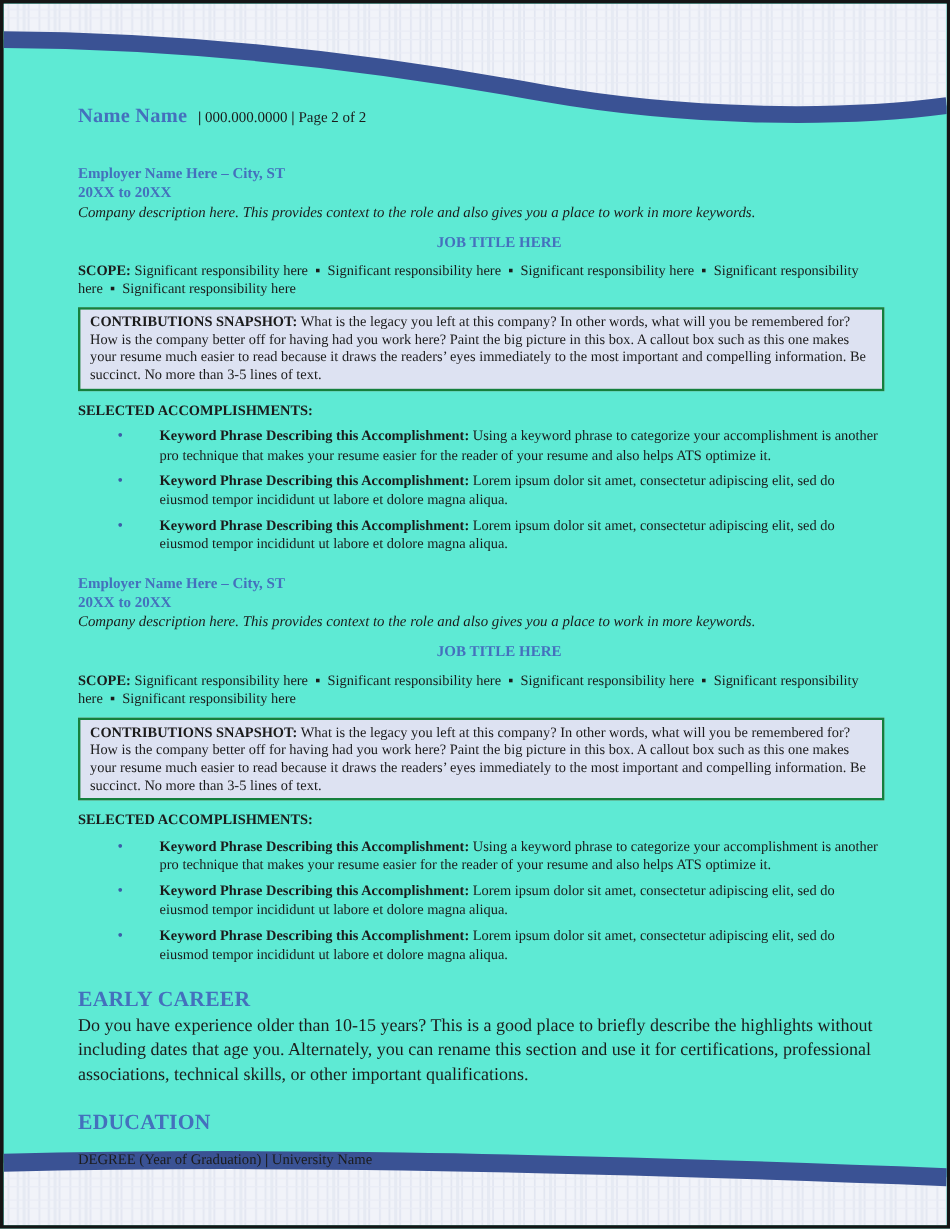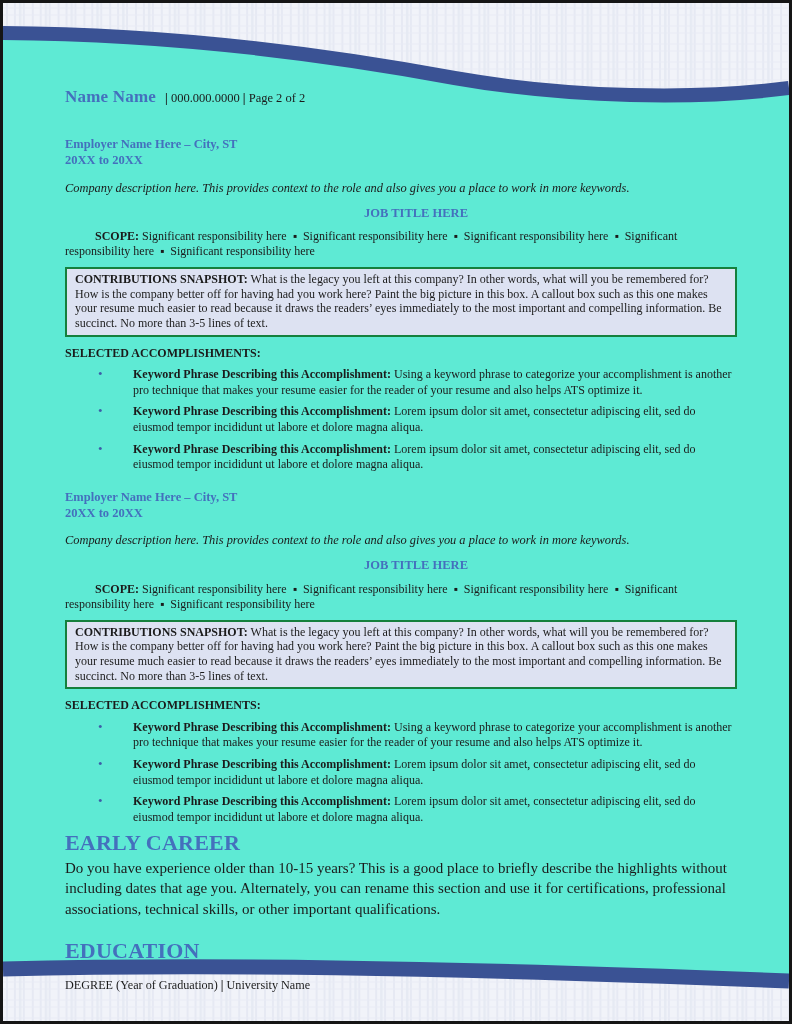--- a/index.html
+++ b/index.html
@@ -14,35 +14,35 @@
 
   .name-line{position:absolute;top:84px;left:62px;right:52px;display:flex;align-items:baseline;}
   .name{font-size:17px;font-weight:bold;color:#4470bd;letter-spacing:.2px;}
   .name-meta{font-size:12.5px;color:#1b1b1b;margin-left:9px;}
   .name-meta b{font-weight:bold;}
 
   .content{position:absolute;top:133px;left:62px;right:52px;font-size:12px;line-height:1.3;}
 
   .emp-head{display:flex;justify-content:space-between;align-items:baseline;
     color:#4470bd;font-weight:bold;font-size:12.5px;flex-direction:column;}
-  .emp-desc{font-style:italic;font-size:12.4px;margin-top:11px;}
+  .emp-desc{font-style:italic;font-size:12.4px;margin-top:0;}
   .job-title{color:#4470bd;font-weight:bold;font-size:12.5px;margin:9px 0 0 30px;text-align:center;}
   .scope{margin-top:8px;}
-  .scope .lbl{font-weight:bold;margin-left:30px;}
+  .scope .lbl{font-weight:bold;}
   .scope .txt{white-space:pre-wrap;}
   .snapshot{margin-top:7px;border:2px solid #15803d;background:#dde2f2;
     padding:3px 8px 4px 8px;line-height:1.22;}
   .snapshot .lbl{font-weight:bold;}
   .accomp-label{font-weight:bold;margin-top:9px;}
   .bullet{position:relative;padding-left:68px;margin-top:6px;}
   .bullet .dot{position:absolute;left:33px;top:-1px;color:#3d5da8;font-size:13px;}
   .bullet .kw{font-weight:bold;}
   .employer.second{margin-top:16px;}
 
-  .sec-title{color:#4470bd;font-weight:bold;font-size:22px;margin:4px 0 0;letter-spacing:.2px;}
+  .sec-title{color:#4470bd;font-weight:bold;font-size:18px;margin:18px 0 0;letter-spacing:.2px;}
   .sec-title.edu{margin-top:18px;}
   .early-body{margin-top:0;font-size:15px;line-height:1.36;}
   .degree-line{margin-top:12px;font-size:12.2px;}
   .degree-line b{font-weight:bold;}
 </style>
 </head>
 <body>
 
 <div class="page">
 

